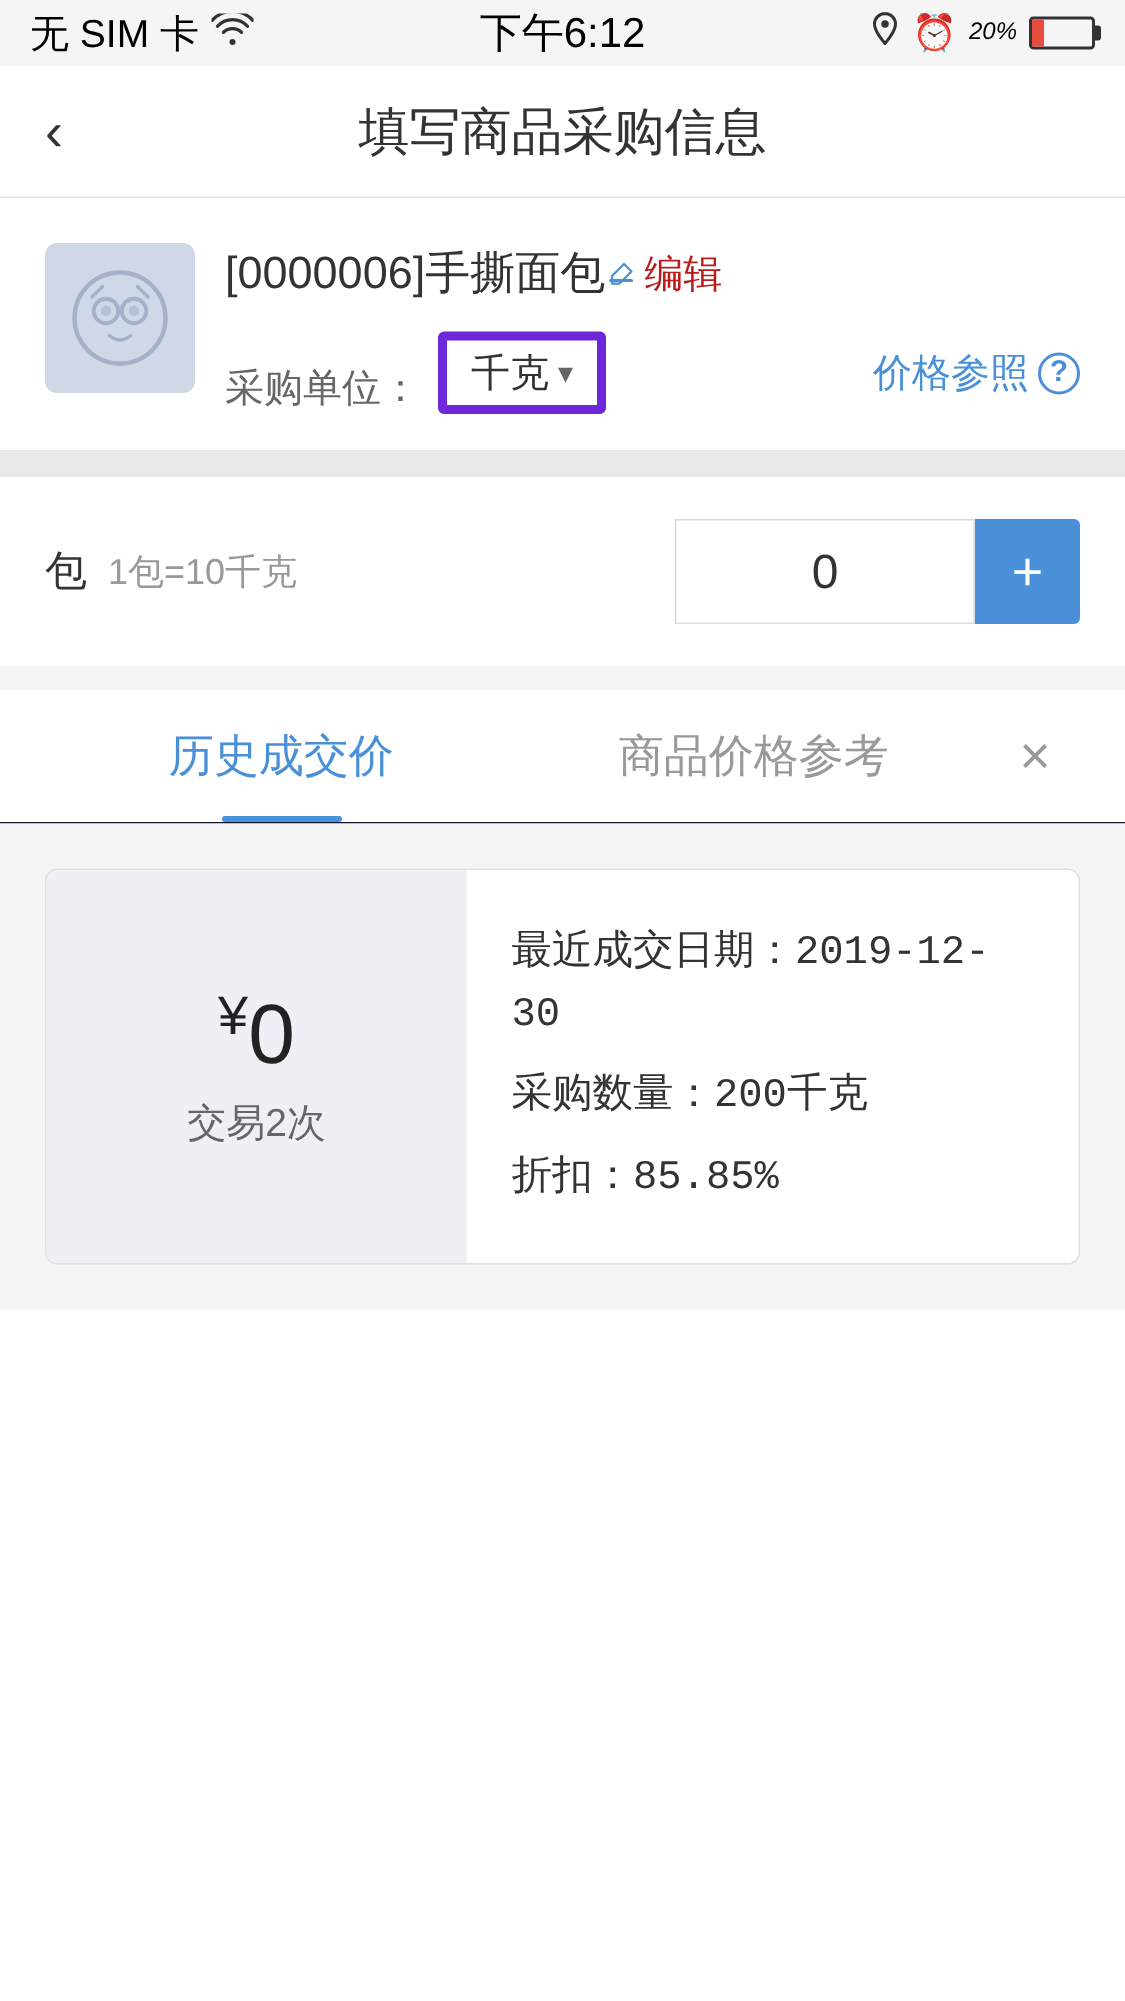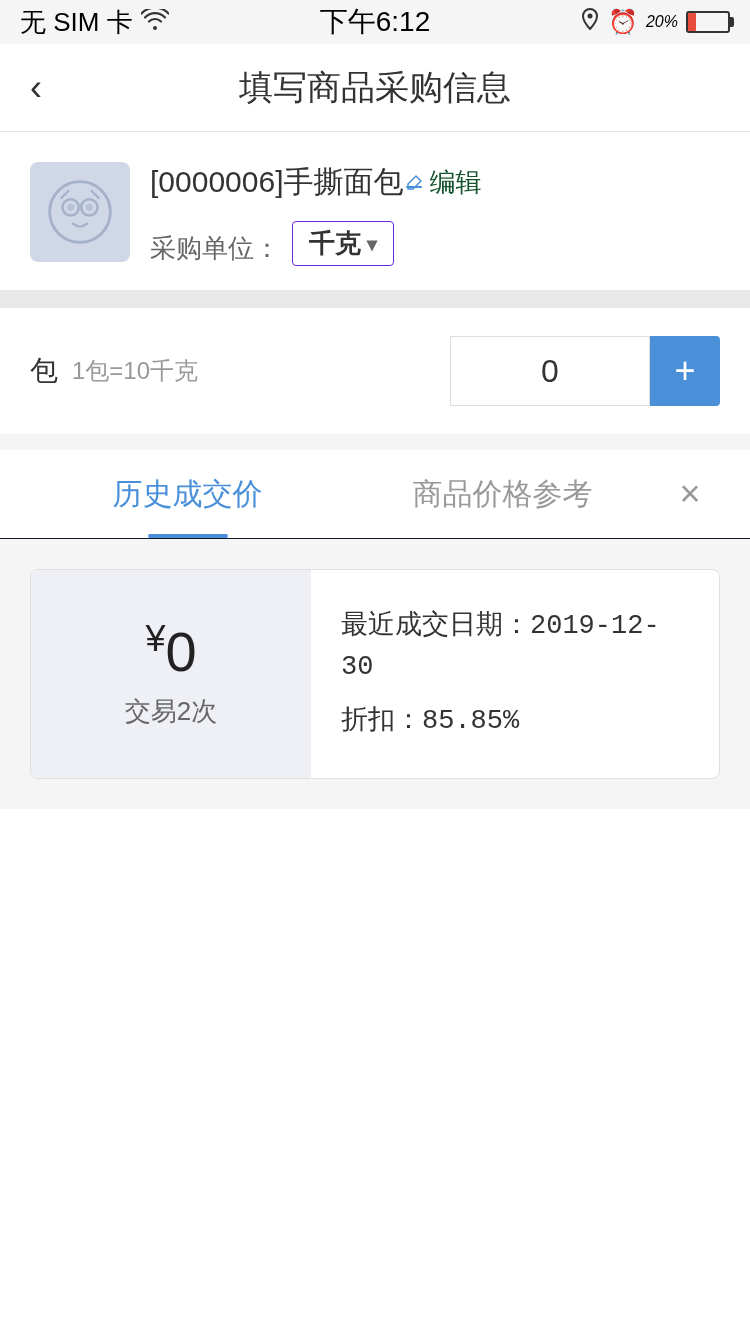--- a/index.html
+++ b/index.html
@@ -130,48 +130,47 @@
       align-items: center;
       margin-bottom: 18px;
     }
     .product-name {
       font-size: 30px;
       color: #333;
       font-weight: 500;
     }
     .edit-link {
       font-size: 26px;
-      color: #14532d;
+      color: #b91c1c;
       display: flex;
       align-items: center;
       gap: 4px;
     }
     .purchase-unit-row {
       display: flex;
       justify-content: space-between;
       align-items: center;
     }
     .purchase-unit-left {
       display: flex;
       align-items: flex-end;
       gap: 12px;
       font-size: 26px;
       color: #666;
     }
     .unit-dropdown {
-      border: 1px solid #6d28d9;
+      border: 6px solid #6d28d9;
       border-radius: 4px;
       padding: 4px 16px;
       font-size: 26px;
       color: #333;
       background: #fff;
       display: flex;
       align-items: center;
       gap: 6px;
-      font-weight: bold;
     }
     .price-ref-btn {
       font-size: 26px;
       color: #4a90d9;
       display: flex;
       align-items: center;
       gap: 6px;
     }
 
     
@@ -398,20 +397,24 @@
         </span>
       </div>
       <div class="purchase-unit-row">
         <div class="purchase-unit-left">
           <span>采购单位：</span>
           <div class="unit-dropdown">
             <span>千克</span>
             <span style="font-size:20px;color:#666;">▾</span>
           </div>
         </div>
+        <div class="price-ref-btn">
+          <span>价格参照</span>
+          <span style="width:28px;height:28px;border:2px solid #4a90d9;border-radius:50%;display:inline-flex;align-items:center;justify-content:center;font-size:20px;font-weight:bold;">?</span>
+        </div>
       </div>
     </div>
   </div>
 </div>
 
 <div class="divider-gray"></div>
 
 <div class="quantity-section">
   <div class="qty-left">
     <span class="qty-label">包</span>
@@ -448,19 +451,22 @@
       <div class="price-main">
         <span style="font-size:36px;vertical-align:super;font-weight:400;">¥</span><span>0</span>
       </div>
       <div class="price-trade-count">交易2次</div>
     </div>
     <div class="price-card-right">
       <div class="price-detail-row">
         <span>最近成交日期：</span><span>2019-12-30</span>
       </div>
       <div class="price-detail-row">
+        <span>采购数量：</span><span>200千克</span>
+      </div>
+      <div class="price-detail-row">
         <span>折扣：</span><span>85.85%</span>
       </div>
     </div>
   </div>
 </div>
 
 <div class="page-bg"></div>
 
 </body></html>

